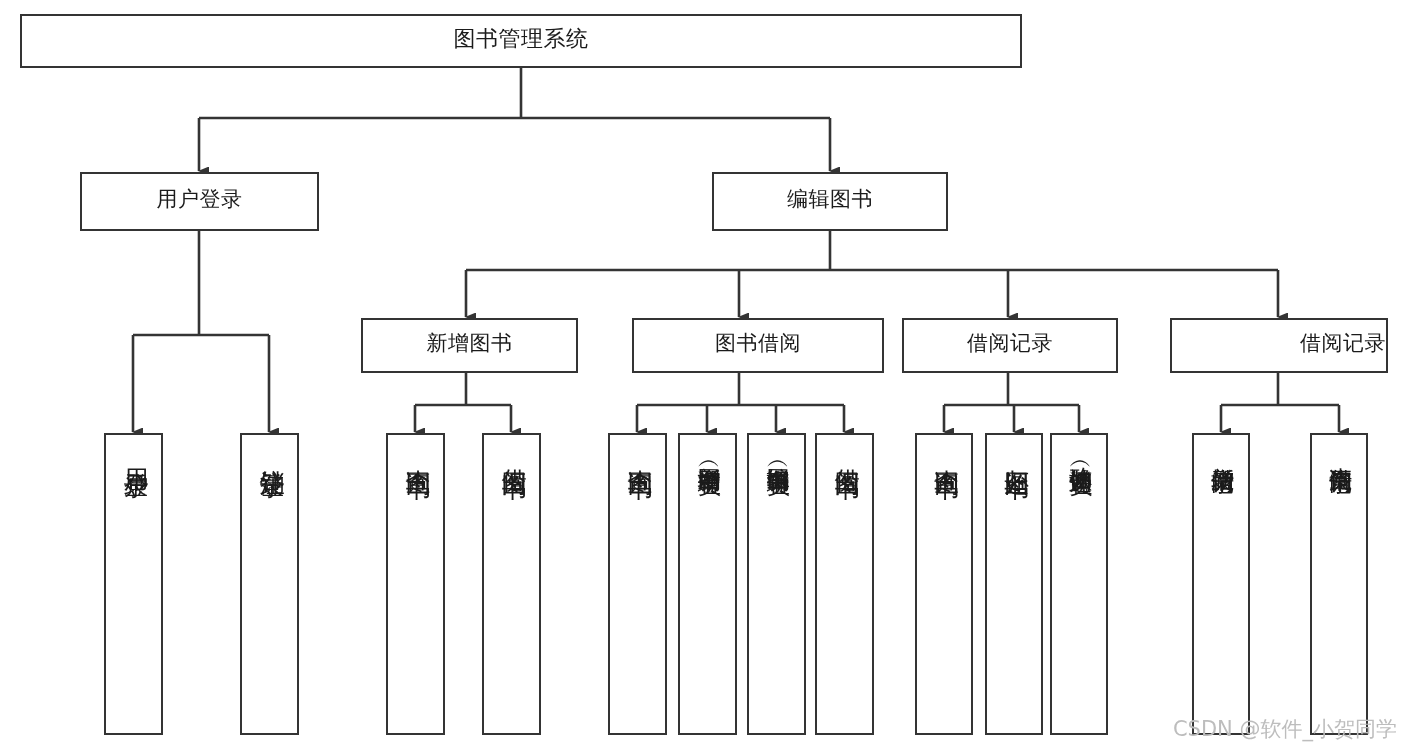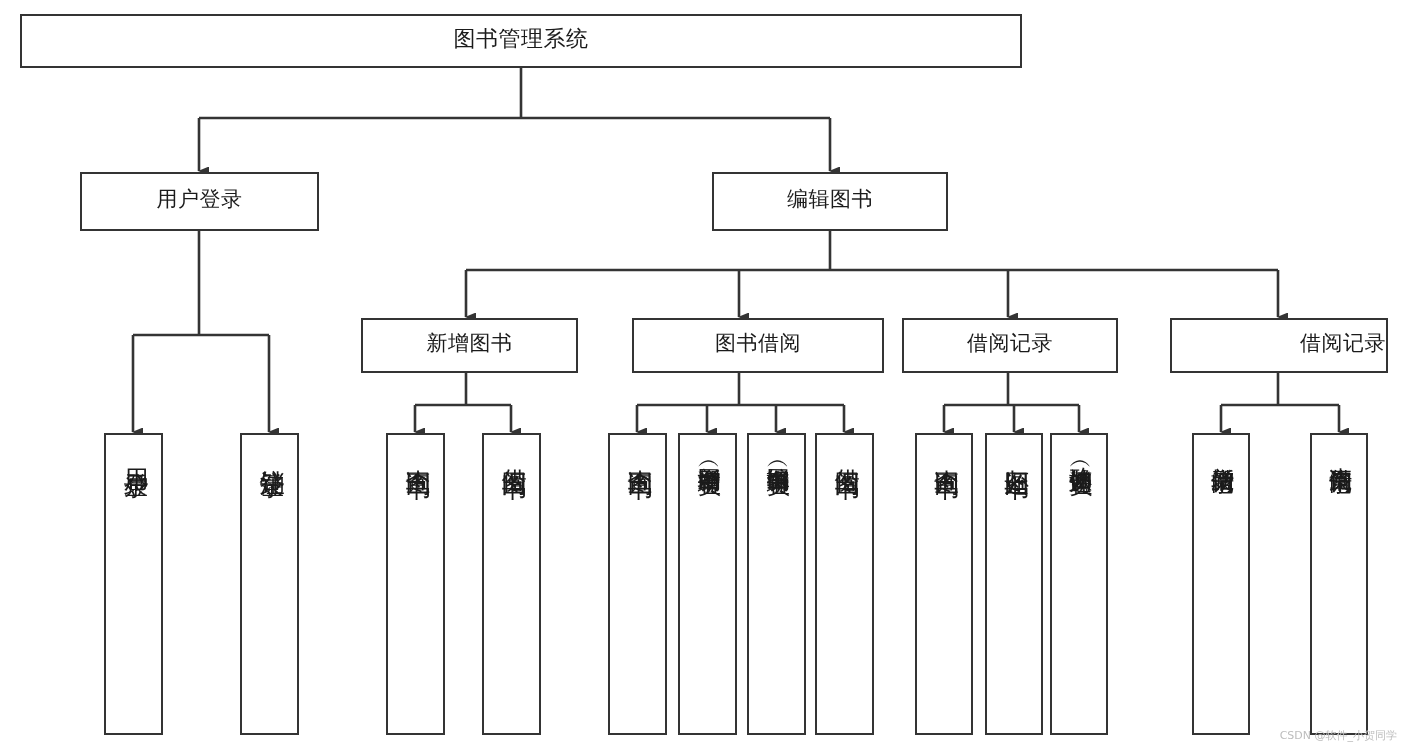--- a/index.html
+++ b/index.html
@@ -65,21 +65,21 @@
     white-space: nowrap;
   }
   .node.vert.small .label {
     font-size: 23px;
     letter-spacing: 1px;
   }
   #watermark {
     position: absolute;
     right: 8px;
     bottom: 4px;
-    font-size: 11px;
+    font-size: 21px;
     color: #bdbdbd;
     z-index: 9;
     white-space: nowrap;
     pointer-events: none;
   }
 </style>
 </head>
 <body>
 
 <div id="diagram-root">

